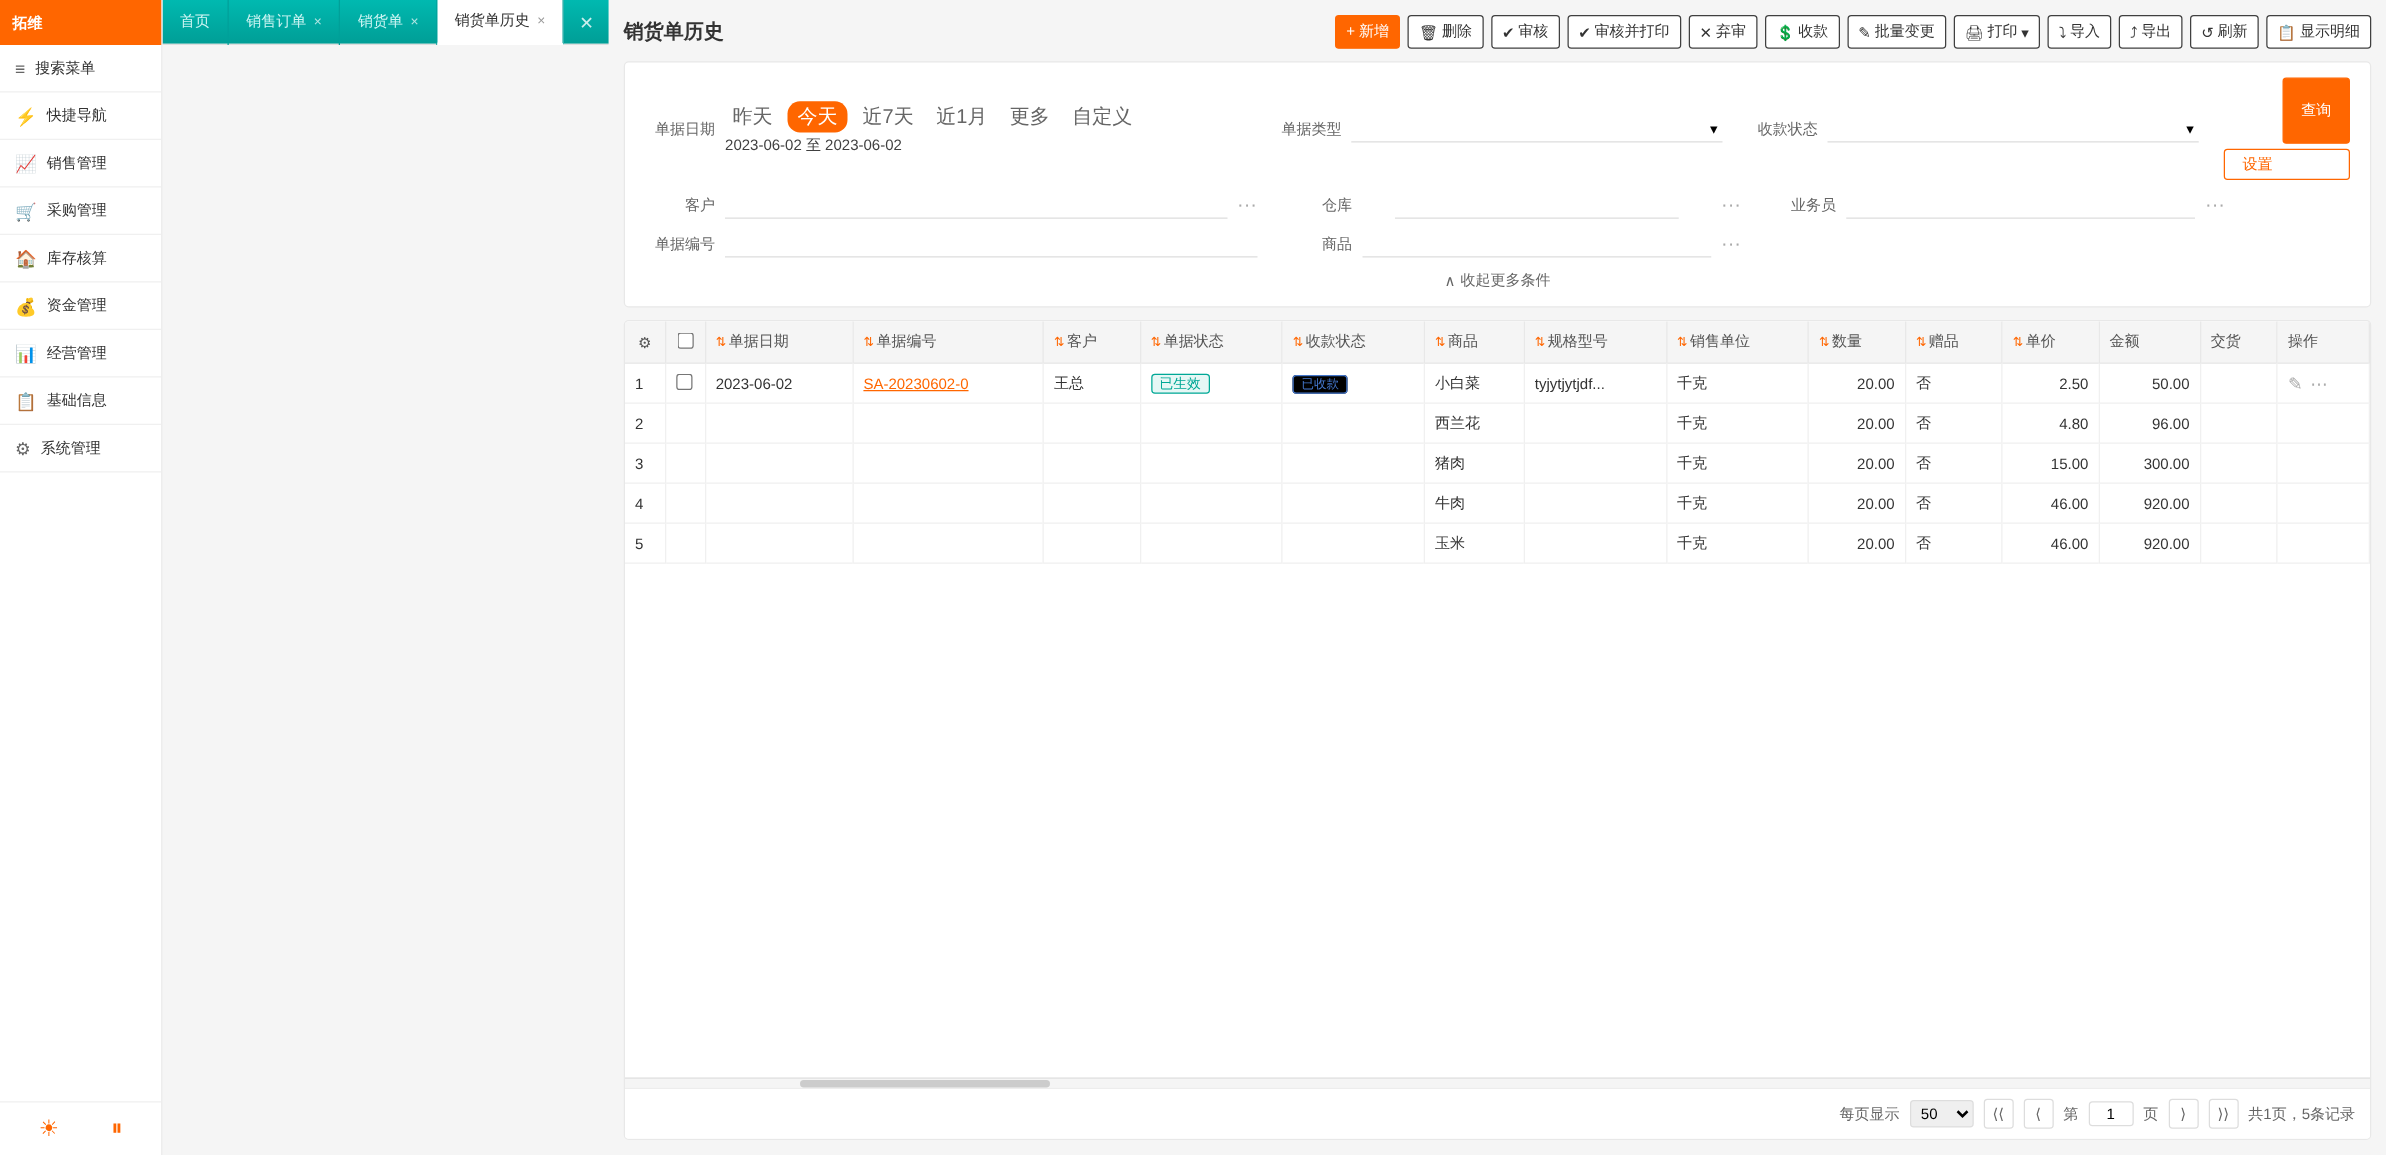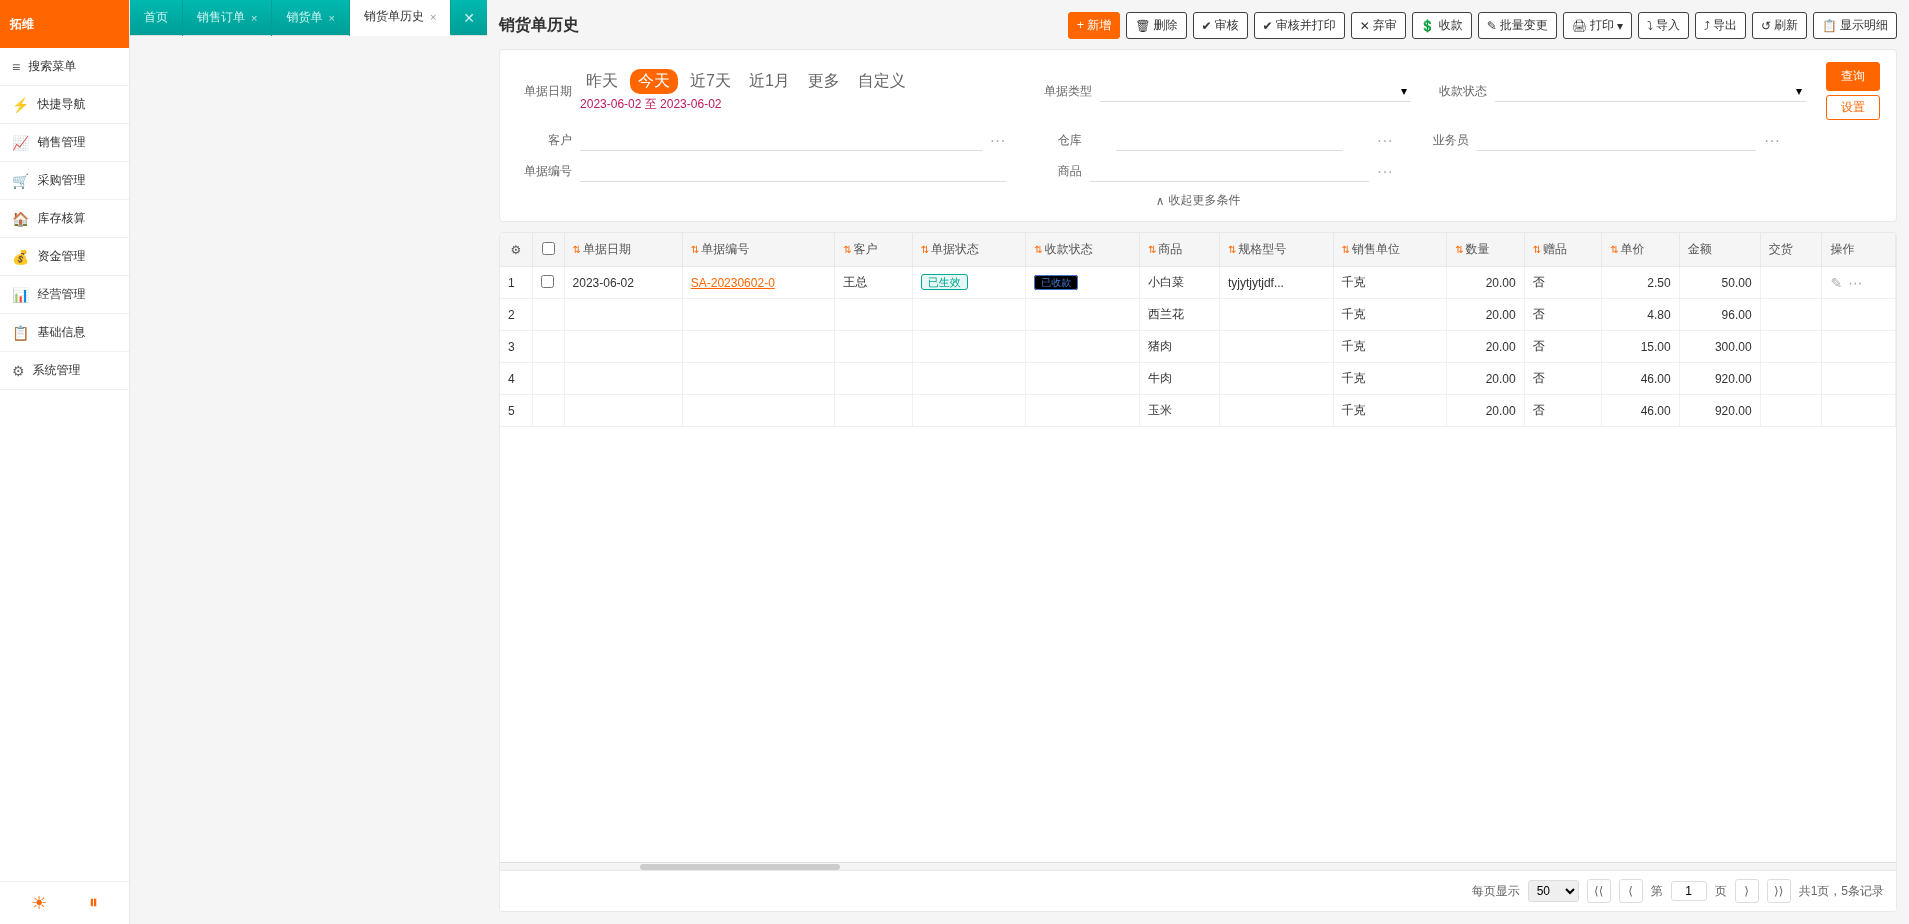--- a/index.html
+++ b/index.html
@@ -13,21 +13,21 @@
       display: flex;
       flex-direction: column;
       flex-shrink: 0;
     }
     .sidebar-header {
       background: #ff6600;
       color: #fff;
       padding: 8px 10px;
       font-size: 13px;
       font-weight: bold;
-      height: 48px;
+      height: 36px;
       display: flex;
       align-items: center;
     }
     .sidebar-item {
       display: flex;
       align-items: center;
       padding: 10px 12px;
       cursor: pointer;
       color: #333;
       border-bottom: 1px solid #f0f0f0;
@@ -143,21 +143,21 @@
       display: flex;
       align-items: center;
       justify-content: space-between;
       cursor: pointer;
       min-width: 100px;
     }
     .filter-dots { color: #aaa; cursor: pointer; font-size: 16px; }
     .date-range { display: flex; align-items: center; gap: 6px; }
     .date-btn { padding: 2px 6px; border-radius: 3px; cursor: pointer; color: #666; font-size: 16px; }
     .date-btn.active { background: #ff6600; color: #fff; border-radius: 10px; padding: 2px 8px; }
-    .date-value { color: #be185d; font-size: 12px; margin-top: 2px; }
+    .date-value { color: #404040; font-size: 12px; margin-top: 2px; }
     .collapse-btn {
       display: flex;
       align-items: center;
       justify-content: center;
       color: #666;
       cursor: pointer;
       font-size: 12px;
       gap: 4px;
       margin-top: 4px;
     }
@@ -443,21 +443,21 @@
           </div>
         </div>
         <div class="filter-item" style="flex:1.5;">
           <span class="filter-label">收款状态</span>
           <div class="filter-select">
             <span></span>
             <span>▾</span>
           </div>
         </div>
         <div style="display:flex; flex-direction:column; gap:4px;">
-          <button class="toolbar-btn primary" style="background:#ff6600; color:#fff; border-color:#ff6600; padding:5px 14px;">查询</button>
+          <button class="toolbar-btn primary" style="background:#ff6600; color:#fff; border-color:#ff6600; padding:17px 14px;margin-left:47px;">查询</button>
           <button class="toolbar-btn" style="padding:3px 14px; border:1px solid #ff6600; color:#ff6600;">设置</button>
         </div>
       </div>
 
       <div class="filter-row">
         <div class="filter-item" style="flex:2;">
           <span class="filter-label">客户</span>
           <input class="filter-input" type="text" style="">
           <span class="filter-dots">···</span>
         </div>

